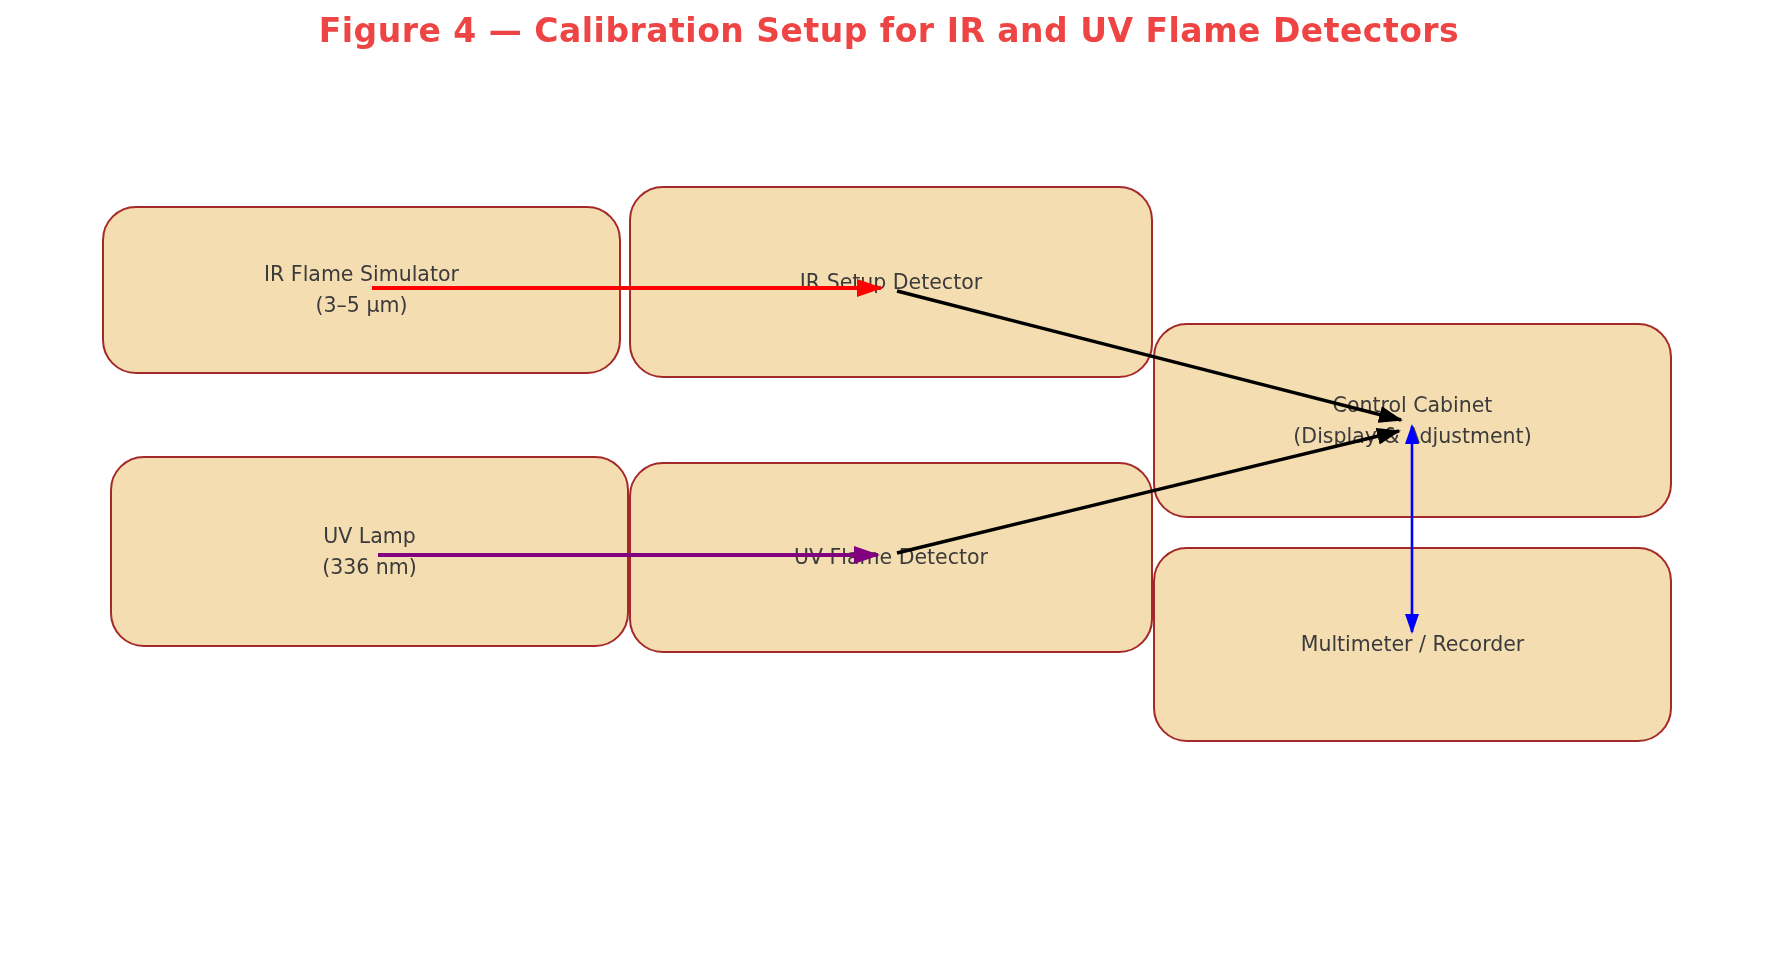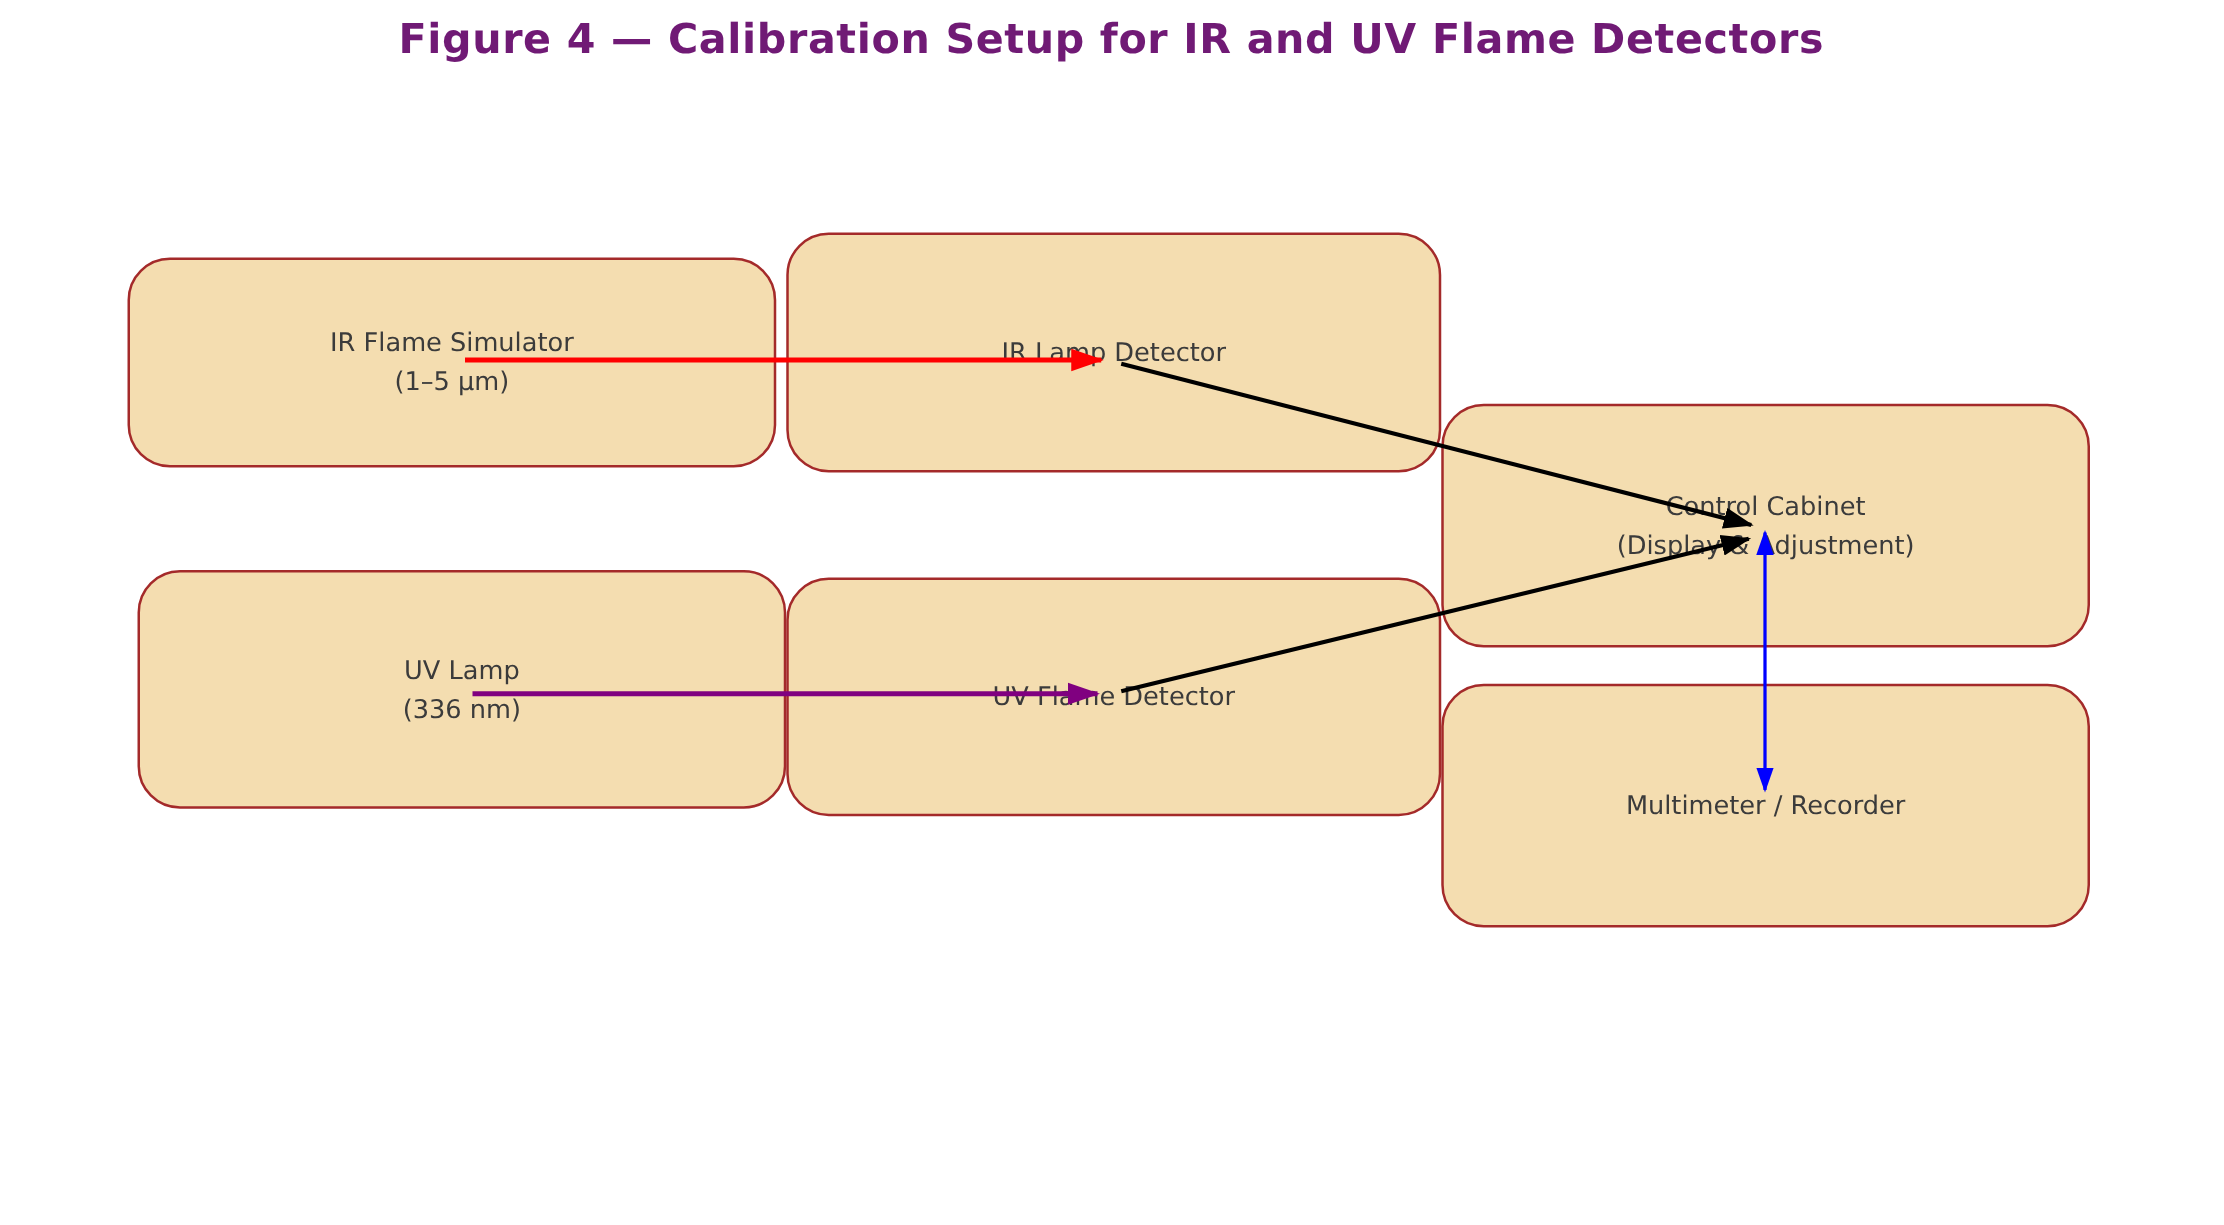--- a/index.html
+++ b/index.html
@@ -12,21 +12,21 @@
     font-family: "DejaVu Sans", "Liberation Sans", sans-serif;
   }
   .figure-title {
     position: absolute;
     top: 11px;
     left: 889px;
     transform: translateX(-50%);
     white-space: nowrap;
     font-size: 33px;
     font-weight: bold;
-    color: #701a75;
+    color: #ef4444;
     letter-spacing: 0.5px;
   }
   .node {
     position: absolute;
     box-sizing: border-box;
     background: #f4ddb0;
     border: 2.6px solid #a42a2a;
     border-radius: 34px;
     display: flex;
     flex-direction: column;
@@ -59,25 +59,25 @@
 </style>
 </head>
 <body>
 
 <div class="canvas">
 
   <div class="figure-title">Figure 4 — Calibration Setup for IR and UV Flame Detectors</div>
 
   <div class="node node-ir-sim">
     <span class="label">IR Flame Simulator</span>
-    <span class="sublabel">(1–5 μm)</span>
+    <span class="sublabel">(3–5 μm)</span>
   </div>
 
   <div class="node node-ir-det">
-    <span class="label">IR Lamp Detector</span>
+    <span class="label">IR Setup Detector</span>
 
   </div>
 
   <div class="node node-uv-lamp">
     <span class="label">UV Lamp</span>
     <span class="sublabel">(336 nm)</span>
   </div>
 
   <div class="node node-uv-det">
     <span class="label">UV Flame Detector</span>

